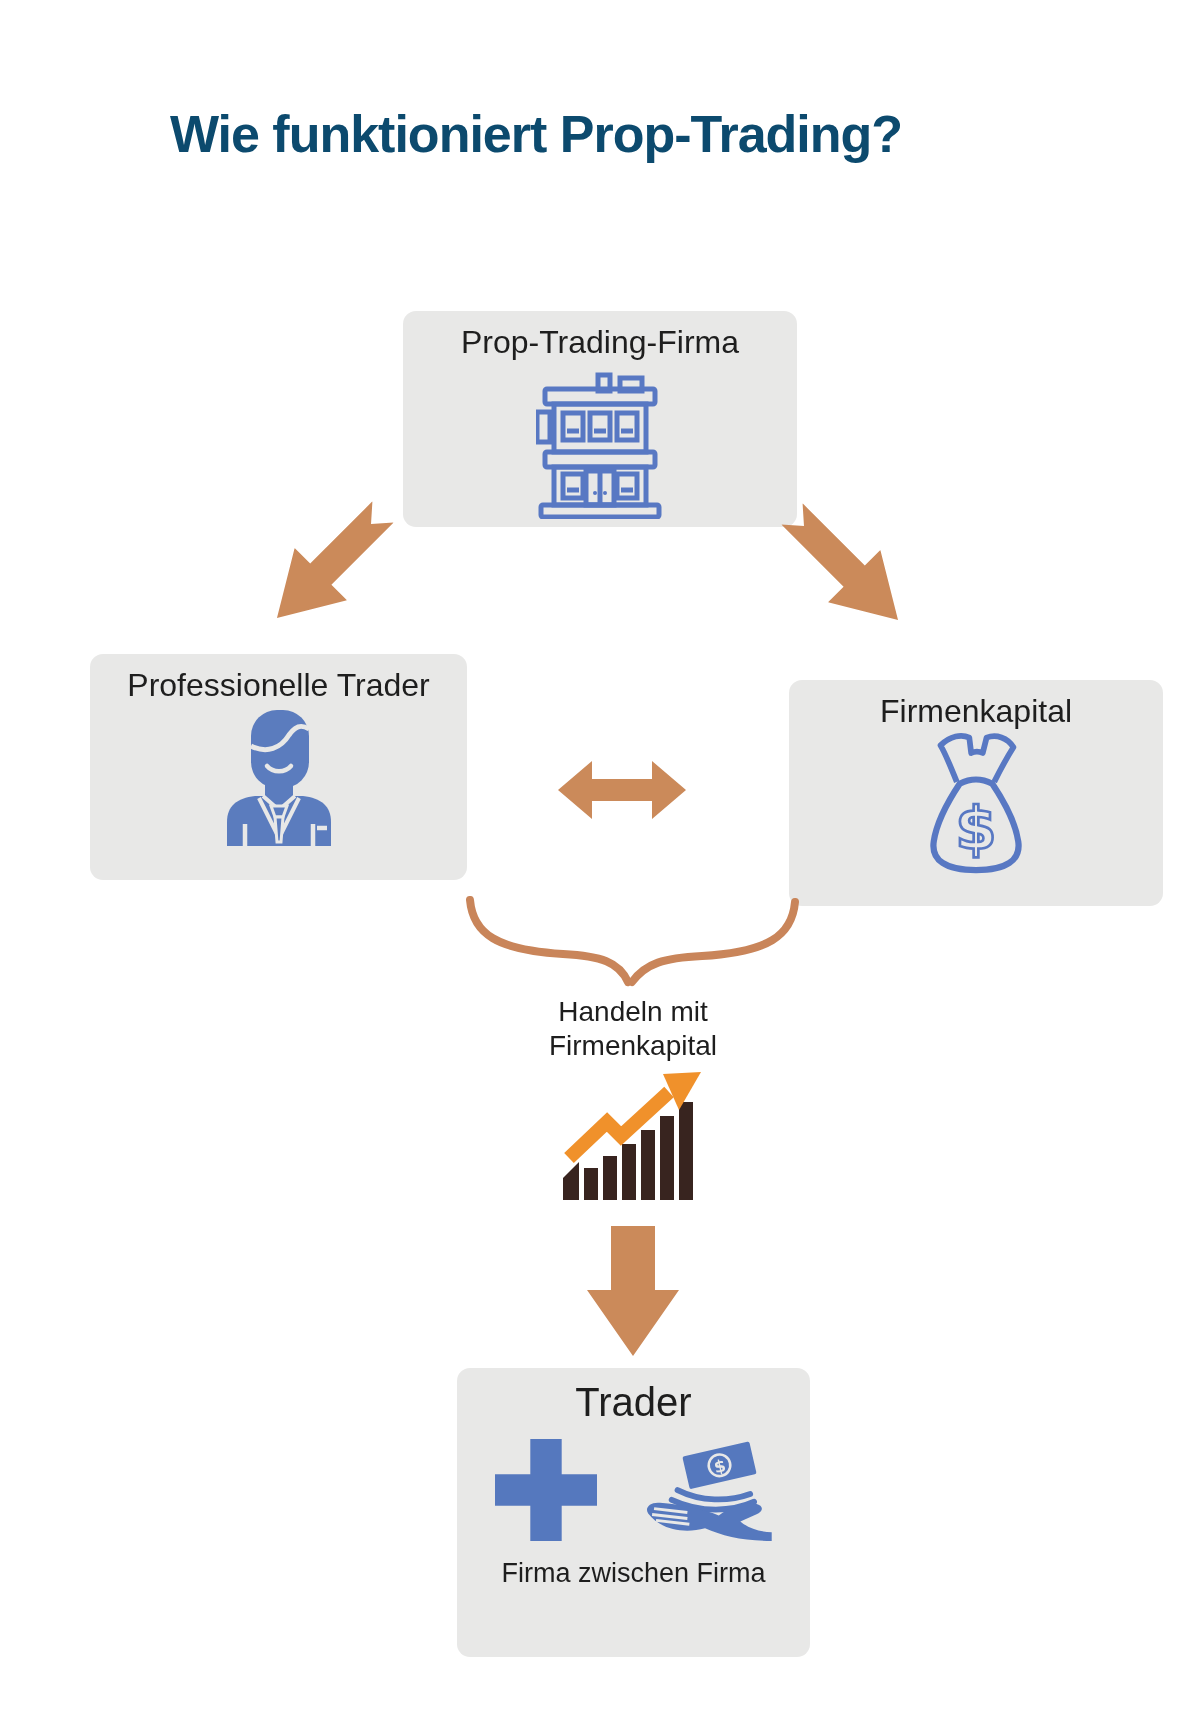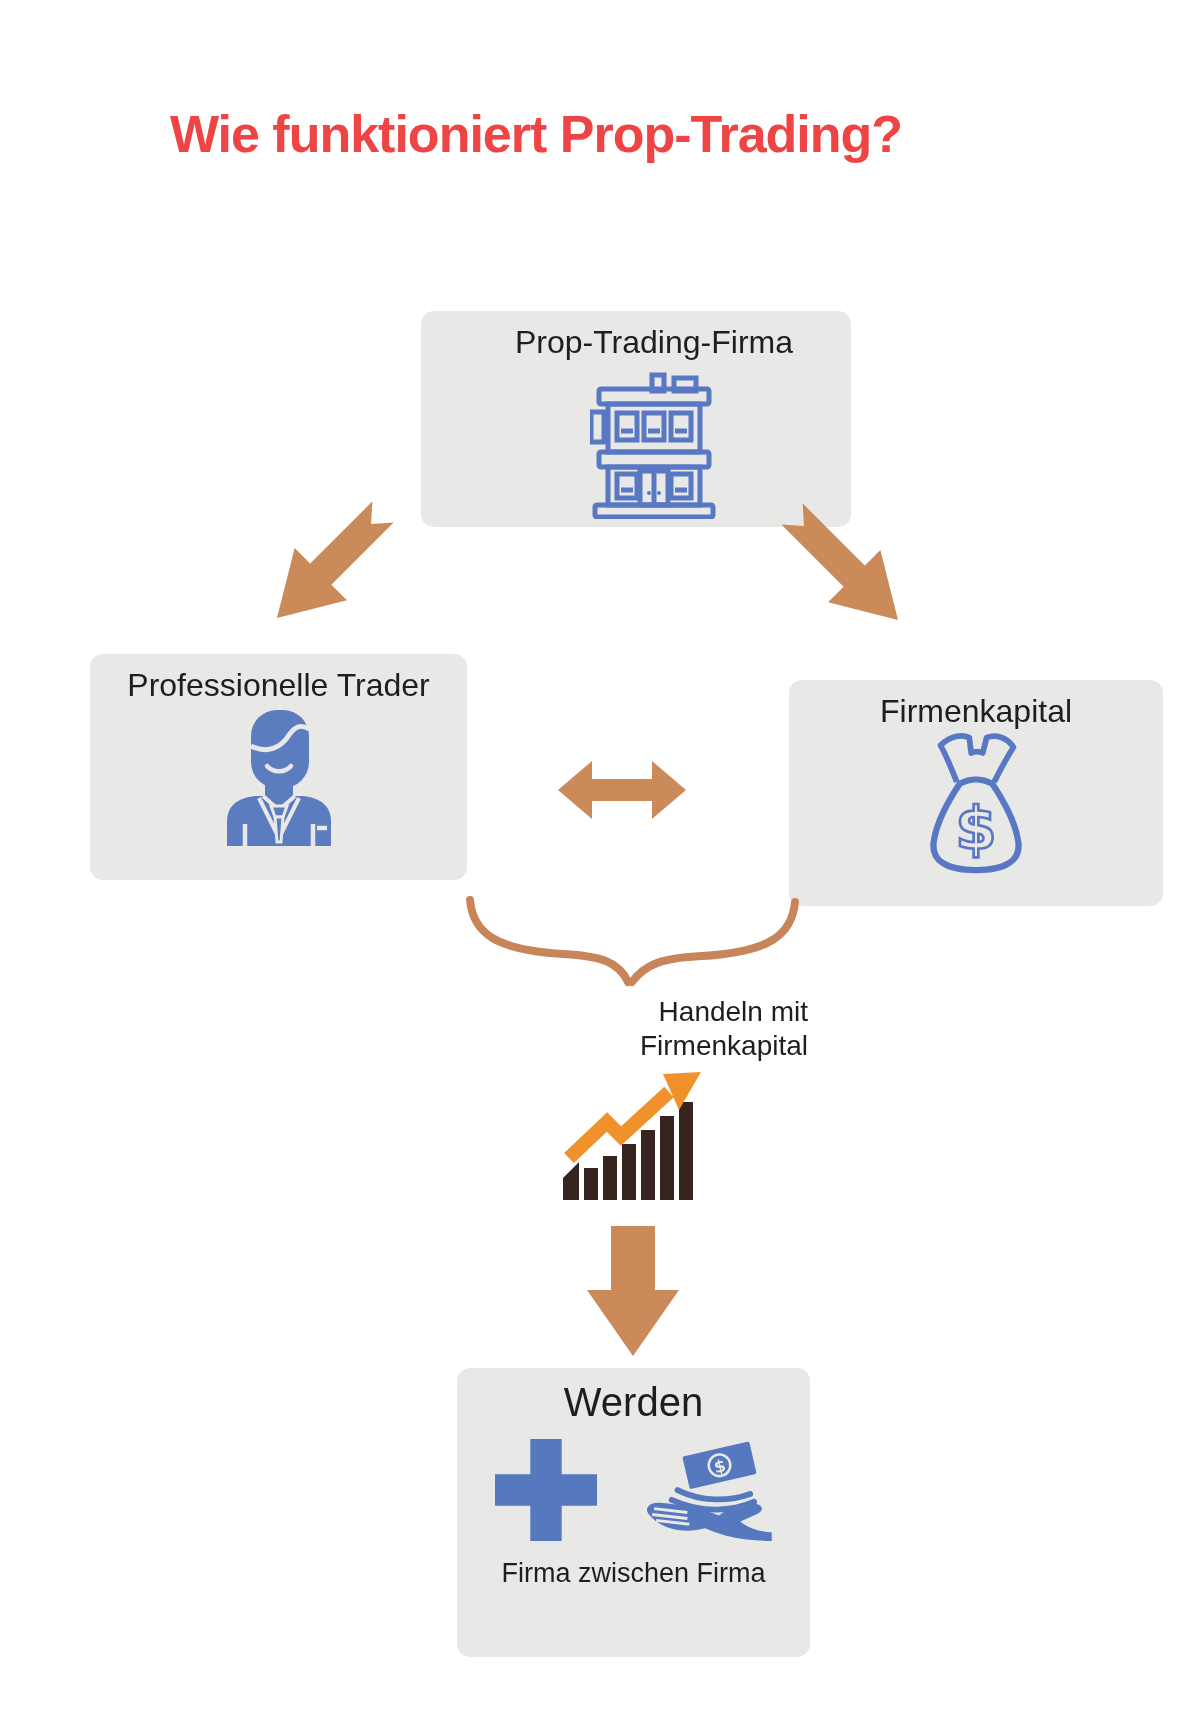--- a/index.html
+++ b/index.html
@@ -3,34 +3,34 @@
 <meta charset="utf-8">
 <style>
   html,body{margin:0;padding:0;background:#ffffff;}
   .canvas{
     position:relative;width:1200px;height:1729px;background:#ffffff;
     font-family:"Liberation Sans", sans-serif;color:#1e1e1e;overflow:hidden;
   }
   .abs{position:absolute;}
   .title{
     left:36px;top:104px;width:1000px;text-align:center;
-    font-size:52px;font-weight:bold;color:#ef4444;letter-spacing:-1px;
+    font-size:52px;font-weight:bold;color:#0c4a6e;letter-spacing:-1px;
   }
   .node{
     background:#e8e8e7;border-radius:13px;text-align:center;
   }
   .node-label{font-size:32px;color:#1e1e1e;margin-top:13px;}
-  .node-firm{left:421px;top:311px;width:394px;height:216px;padding-left:36px;}
+  .node-firm{left:403px;top:311px;width:394px;height:216px;}
   .node-trader{left:90px;top:654px;width:377px;height:226px;}
   .node-capital{left:789px;top:680px;width:374px;height:226px;}
   .node-profits{left:457px;top:1368px;width:353px;height:289px;}
   .profit-title{font-size:40px;color:#1e1e1e;margin-top:12px;}
   .profit-icons{display:flex;justify-content:center;align-items:flex-end;gap:44px;margin-top:10px;height:106px;}
   .profit-sub{font-size:27px;line-height:33px;margin-top:16px;color:#1e1e1e;}
-  .brace-label{left:458px;top:995px;width:350px;text-align:right;font-size:28px;line-height:34px;color:#1e1e1e;}
+  .brace-label{left:458px;top:995px;width:350px;text-align:center;font-size:28px;line-height:34px;color:#1e1e1e;}
   svg{display:block;}
   .icon-center{margin:6px auto 0 auto;}
   .arrow-dl{left:255px;top:528px;transform:rotate(135deg);}
   .arrow-dr{left:770px;top:530px;transform:rotate(45deg);}
 </style>
 </head>
 <body>
 
 <div class="canvas">
 
@@ -129,21 +129,21 @@
     </g>
     <polyline points="6,86 44,50 58,64 106,20" fill="none" stroke="#F0912B" stroke-width="14"></polyline>
     <polygon points="138,0 100,2 116,38" fill="#F0912B"></polygon>
   </svg>
 
   <svg class="abs" style="left:587px;top:1226px;" width="92" height="130" viewBox="0 0 92 130">
     <polygon points="24,0 68,0 68,64 92,64 46,130 0,64 24,64" fill="#CB8A5A"></polygon>
   </svg>
 
   <div class="abs node node-profits">
-    <div class="profit-title">Werden</div>
+    <div class="profit-title">Trader</div>
     <div class="profit-icons">
       <svg width="102" height="102" viewBox="0 0 104 104">
         <path d="M 36,0 H 68 V 36 H 104 V 68 H 68 V 104 H 36 V 68 H 0 V 36 H 36 Z" fill="#5578BE"></path>
       </svg>
       <svg width="132" height="100" viewBox="0 0 132 102">
         <g transform="rotate(-13 78 26)">
           <rect x="44" y="8" width="70" height="34" rx="2" fill="#5578BE"></rect>
           <circle cx="79" cy="25" r="11" fill="none" stroke="#E8E8E7" stroke-width="2.6"></circle>
           <text x="79" y="32" text-anchor="middle" font-family="DejaVu Sans, sans-serif" font-weight="bold" font-size="17" fill="#E8E8E7">$</text>
         </g>

